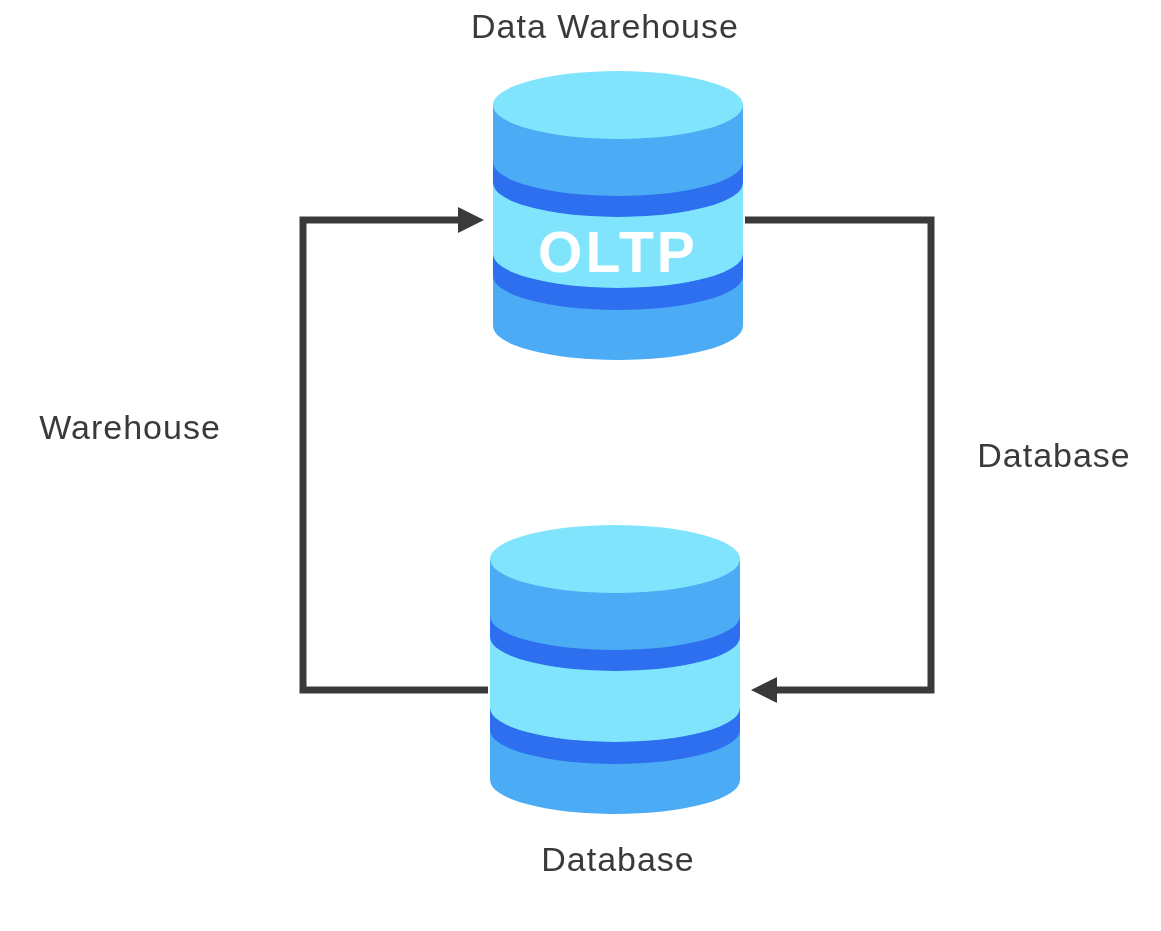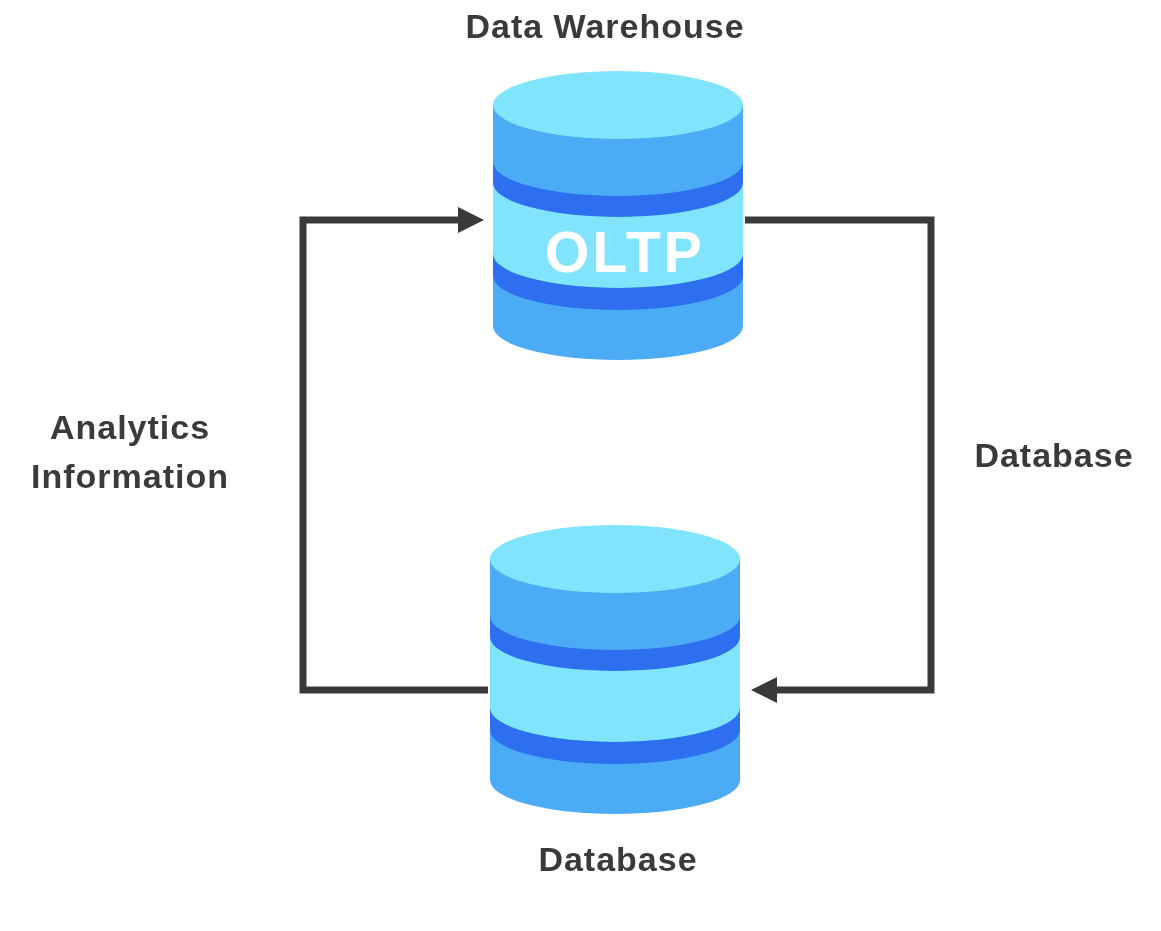--- a/index.html
+++ b/index.html
@@ -2,21 +2,21 @@
 <html><head>
 <meta charset="utf-8">
 <style>
   html,body { margin:0; padding:0; background:#ffffff; }
   .canvas {
     position:relative; width:1161px; height:931px;
     background:#ffffff; overflow:hidden;
     font-family:"Liberation Sans", sans-serif;
   }
   .label {
-    position:absolute; color:#3A3A3C; font-weight:700;
+    position:absolute; color:#3A3A3C; font-weight:400;
     font-size:34px; letter-spacing:1px; text-align:center;
     transform:translateX(-50%); white-space:nowrap; line-height:47px;
   }
   .label.two-line { line-height:49px; }
   .db-text {
     position:absolute; transform:translate(-50%,-50%);
     color:#ffffff; font-weight:600; font-size:57px;
     letter-spacing:3px; white-space:nowrap;
   }
   svg { position:absolute; display:block; }
@@ -34,35 +34,34 @@
     <polygon points="751,690 777,677 777,703" fill="#3A3A3C"></polygon>
   </svg>
 
   <svg style="left:493px; top:71px;" width="250" height="289" viewBox="0 0 250 289">
     <path d="M0,34 V255 A125,34 0 0 0 250,255 V34 Z" fill="#4CABF5"></path>
     <path d="M0,91 A125,34 0 0 0 250,91 V112 A125,34 0 0 1 0,112 Z" fill="#2D6FEF"></path>
     <path d="M0,112 A125,34 0 0 0 250,112 V183 A125,34 0 0 1 0,183 Z" fill="#80E5FC"></path>
     <path d="M0,183 A125,34 0 0 0 250,183 V205 A125,34 0 0 1 0,205 Z" fill="#2D6FEF"></path>
     <ellipse cx="125" cy="34" rx="125" ry="34" fill="#80E5FC"></ellipse>
   </svg>
-  <div class="db-text" style="left:618px; top:252px;margin-left:7px;">OLTP</div>
+  <div class="db-text" style="left:618px; top:252px;">OLTP</div>
 
   <svg style="left:490px; top:525px;" width="250" height="289" viewBox="0 0 250 289">
     <path d="M0,34 V255 A125,34 0 0 0 250,255 V34 Z" fill="#4CABF5"></path>
     <path d="M0,91 A125,34 0 0 0 250,91 V112 A125,34 0 0 1 0,112 Z" fill="#2D6FEF"></path>
     <path d="M0,112 A125,34 0 0 0 250,112 V183 A125,34 0 0 1 0,183 Z" fill="#80E5FC"></path>
     <path d="M0,183 A125,34 0 0 0 250,183 V205 A125,34 0 0 1 0,205 Z" fill="#2D6FEF"></path>
     <ellipse cx="125" cy="34" rx="125" ry="34" fill="#80E5FC"></ellipse>
   </svg>
 
   <div class="label" style="left:605px; top:3px;">Data Warehouse</div>
 
   <div class="label two-line" style="left:130px; top:403px;">
-    <div>Analytics</div>
-    <div>Information</div>
+    <div>Warehouse</div>
   </div>
 
   <div class="label" style="left:1054px; top:432px;">Database</div>
 
   <div class="label two-line" style="left:618px; top:835px;">
     <div>Database</div>
   </div>
 
 </div>
 

